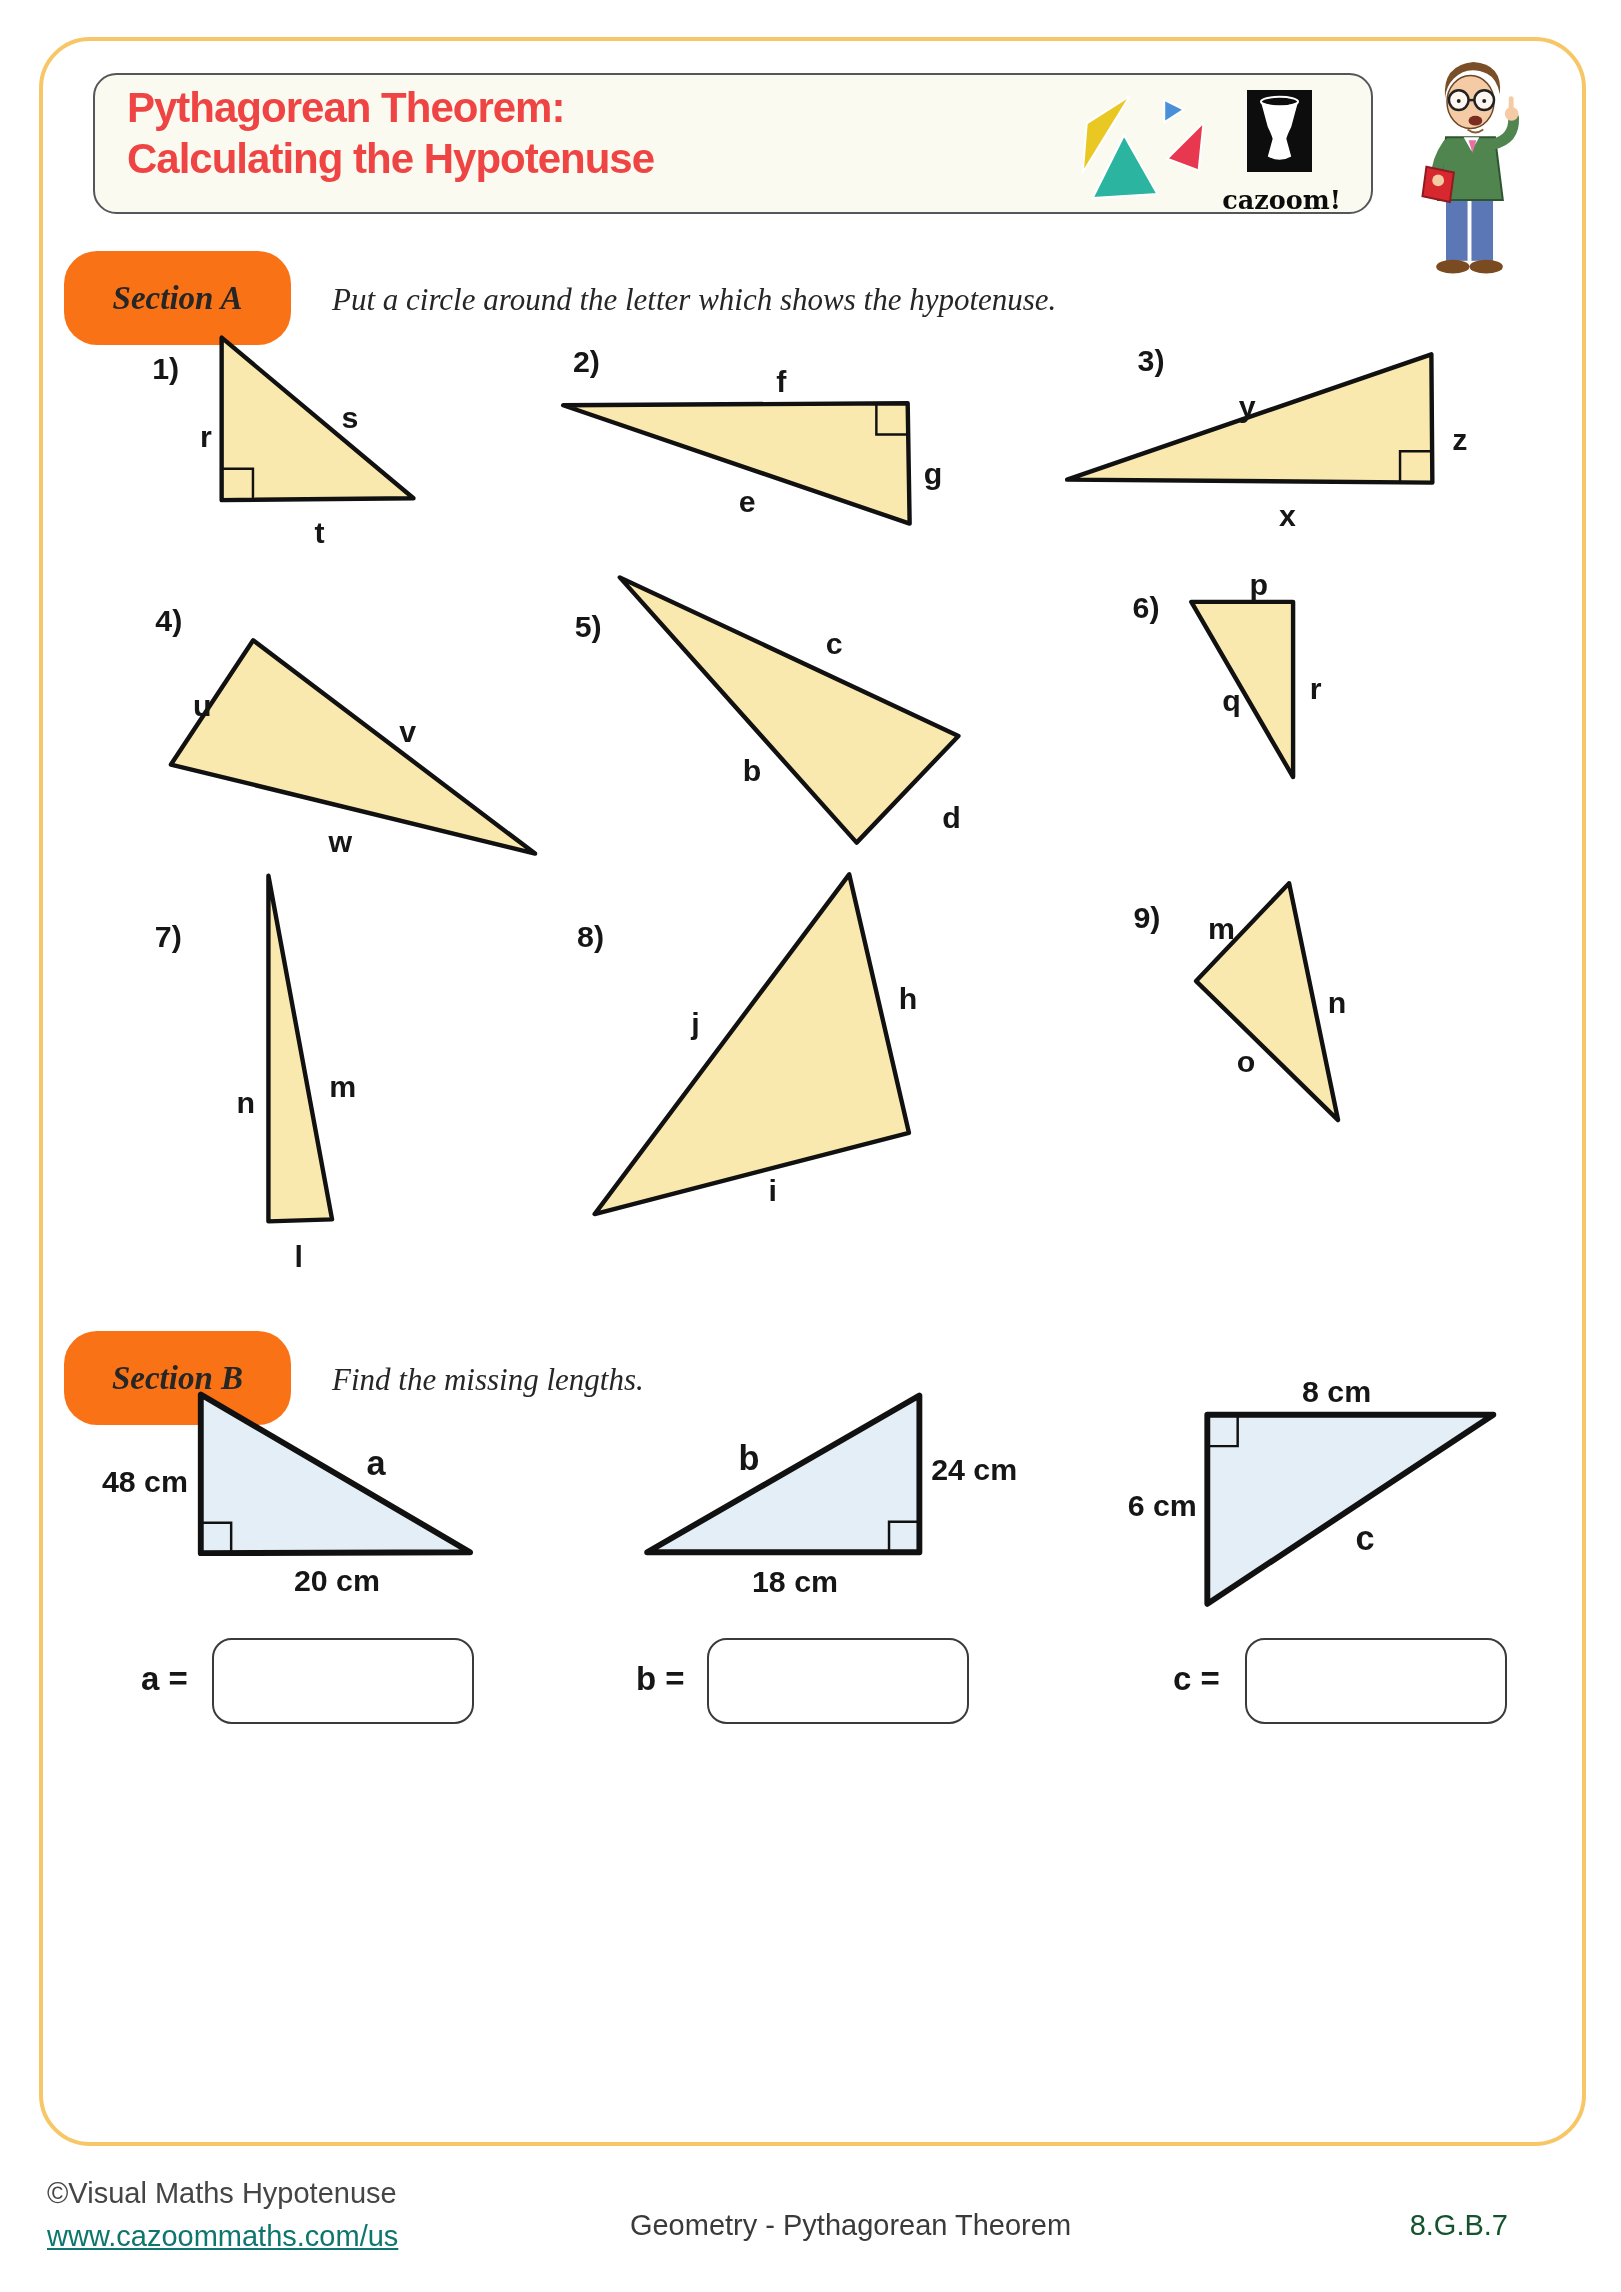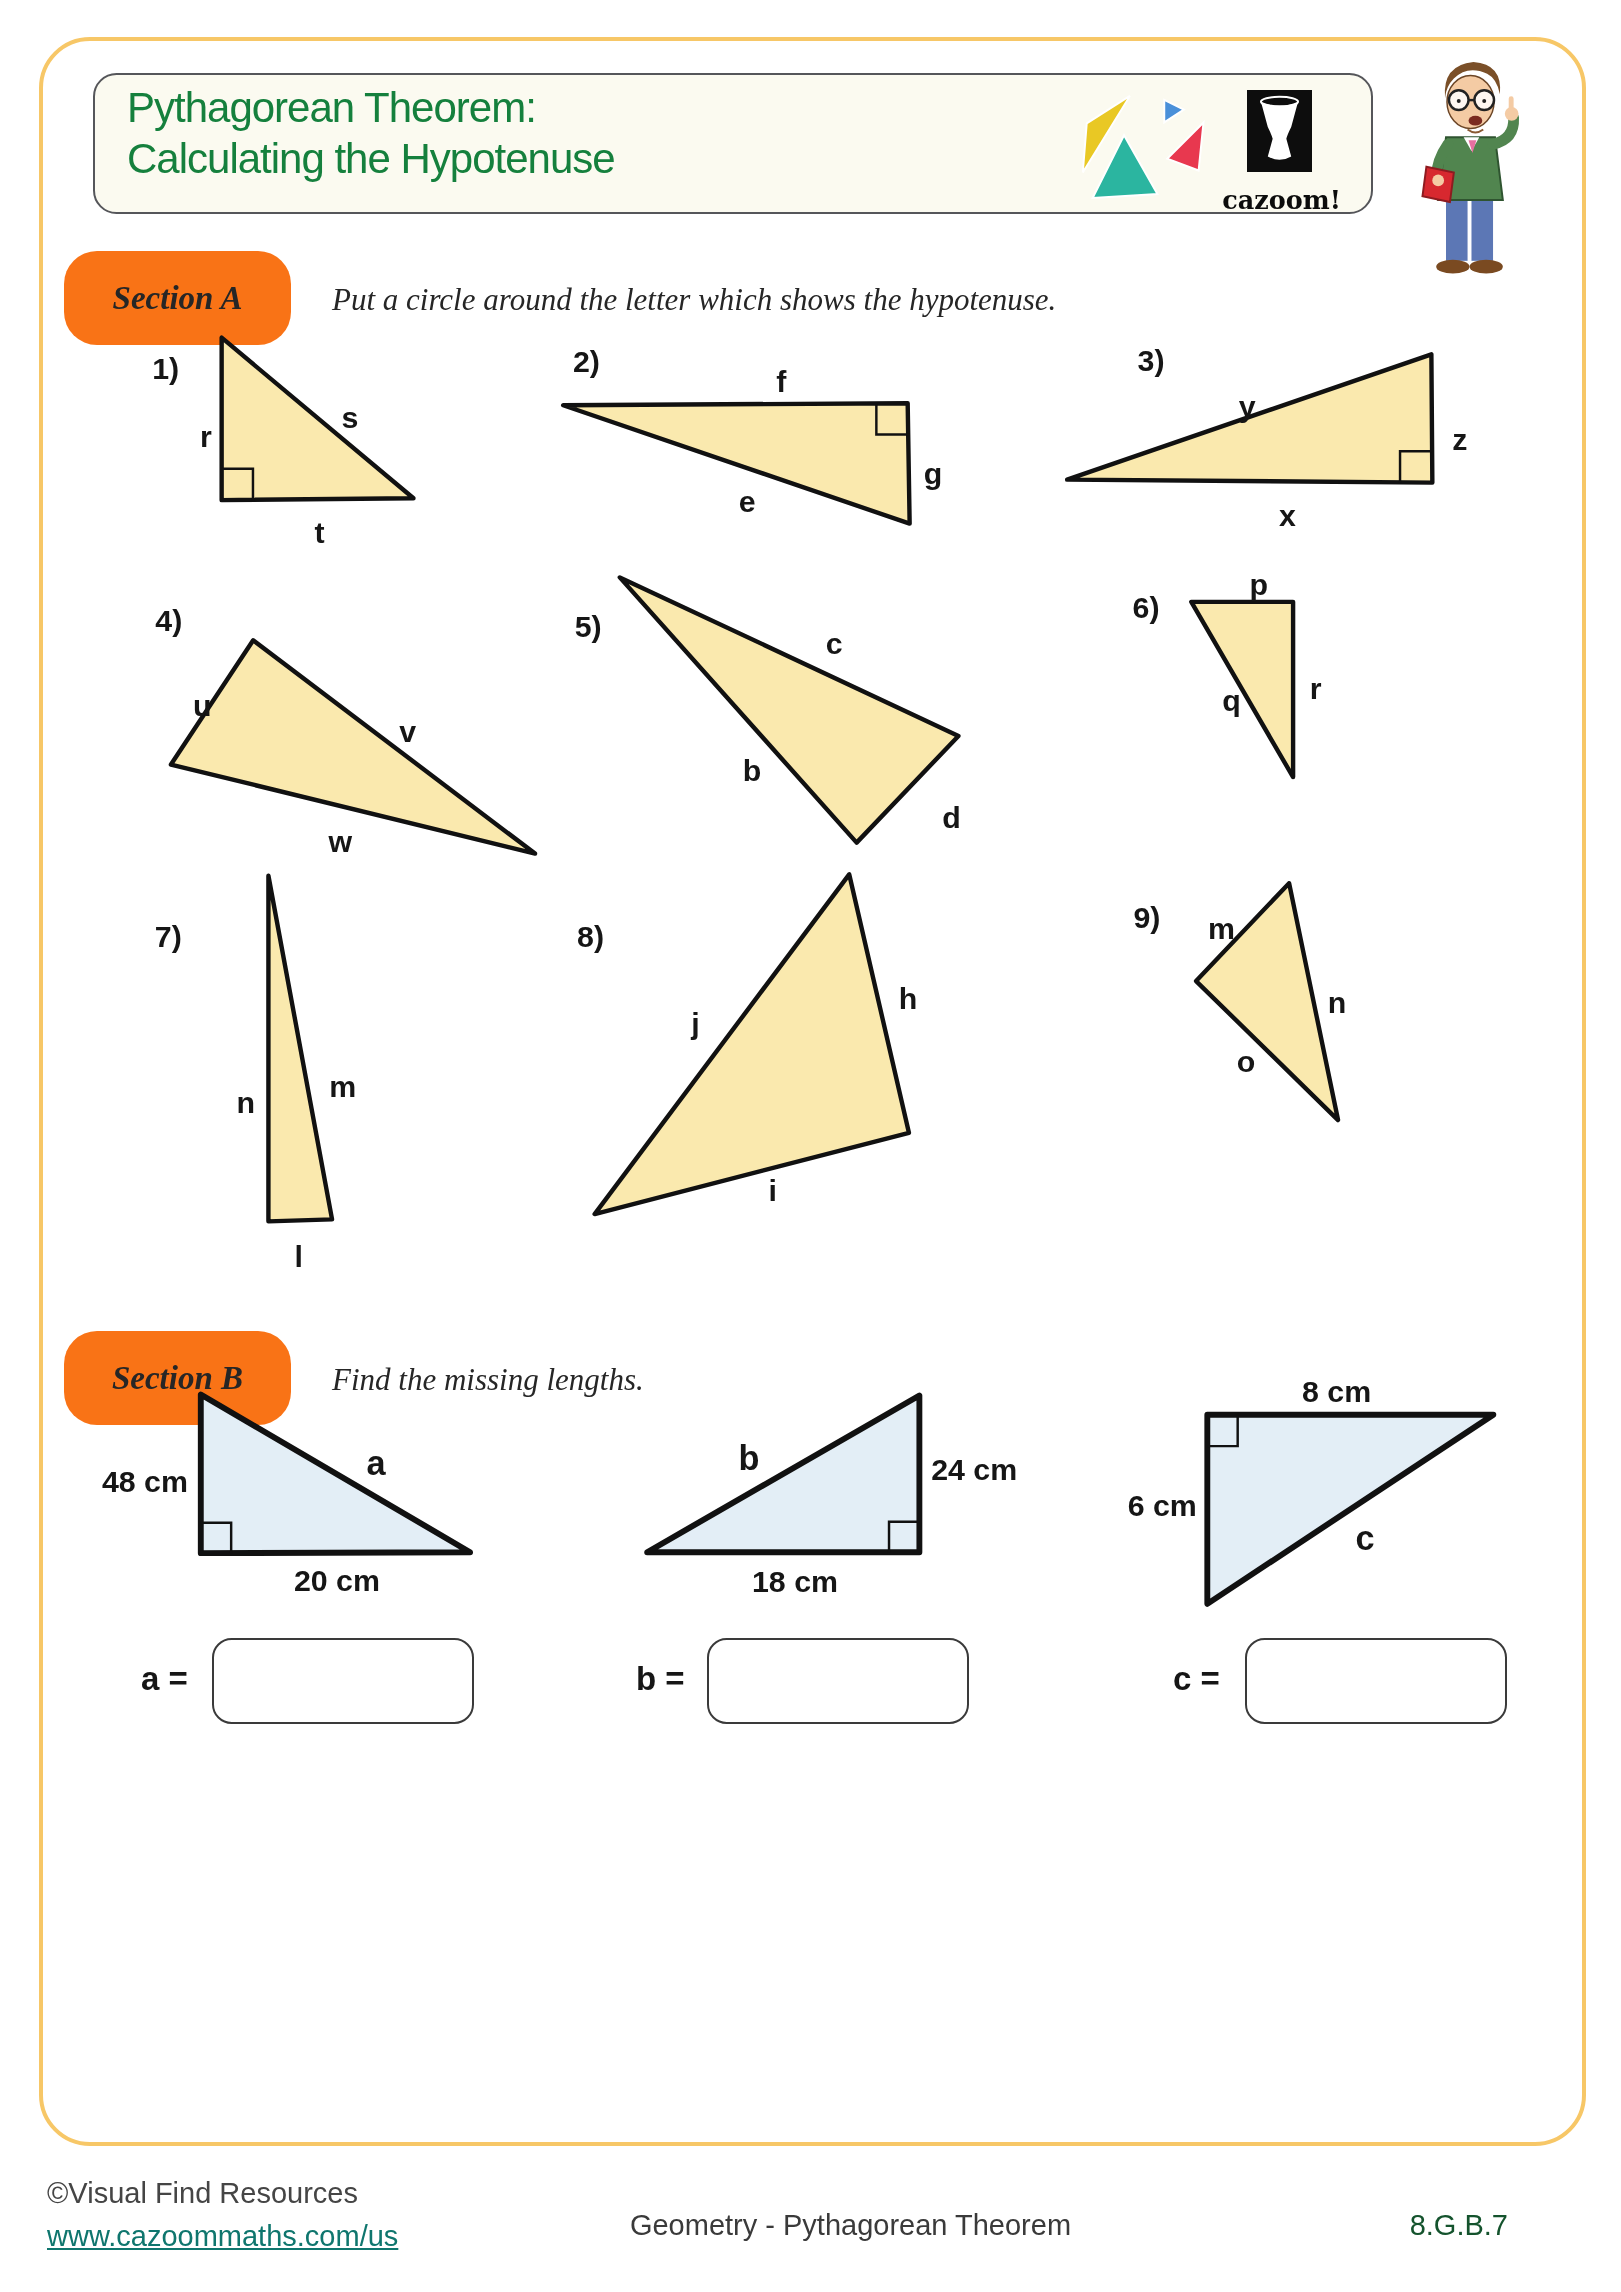--- a/index.html
+++ b/index.html
@@ -5,22 +5,22 @@
   html,body{margin:0;padding:0;background:#ffffff;}
   .page{position:relative;width:1621px;height:2293px;background:#ffffff;overflow:hidden;
         font-family:"Liberation Sans",sans-serif;}
   .abs{position:absolute;}
 
   .outer-border{left:39px;top:37px;width:1539px;height:2101px;border:4.9px solid #F7C767;
                 border-radius:51px;background:transparent;}
 
   .header-box{left:93px;top:73px;width:1276px;height:137px;border:2.9px solid #55565A;
               border-radius:23.5px;background:#FBFAF0;}
-  .title{left:127px;top:82px;width:882px;font-weight:normal;font-size:42px;line-height:51px;
-         color:#15803d;letter-spacing:-1px;}
+  .title{left:127px;top:82px;width:882px;font-weight:bold;font-size:42px;line-height:51px;
+         color:#ef4444;letter-spacing:-1px;}
 
   .brand-text{left:1213px;top:185px;width:137px;text-align:center;
               font-family:"DejaVu Serif",serif;font-weight:bold;font-size:25.5px;color:#0c0c0c;}
   .cazoom-box{left:1247px;top:90px;width:65px;height:82px;background:#0d0d0d;}
 
   .section-box{width:227px;height:94px;background:#f97316;border-radius:33px;}
   .section-label{font-family:"Liberation Serif",serif;font-style:italic;font-weight:bold;
                  font-size:33px;color:#262626;line-height:94px;text-align:center;width:100%;}
   .instruction{font-family:"Liberation Serif",serif;font-style:italic;font-size:31px;color:#262626;}
 
@@ -205,20 +205,20 @@
   <div class="abs answer-label" style="left:141px;top:1660px">a =</div>
   <div class="abs answer-box" style="left:212px;top:1638px"></div>
 
   <div class="abs answer-label" style="left:636px;top:1660px">b =</div>
   <div class="abs answer-box" style="left:707px;top:1638px"></div>
 
   <div class="abs answer-label" style="left:1173px;top:1660px">c =</div>
   <div class="abs answer-box" style="left:1245px;top:1638px"></div>
 
   <div class="abs footer-left">
-    <div>©Visual Find Resources</div>
+    <div>©Visual Maths Hypotenuse</div>
     <div class="footer-link">www.cazoommaths.com/us</div>
   </div>
   <div class="abs footer-center">Geometry - Pythagorean Theorem</div>
   <div class="abs footer-right">8.G.B.7</div>
 
 </div>
 
 
 </body></html>

